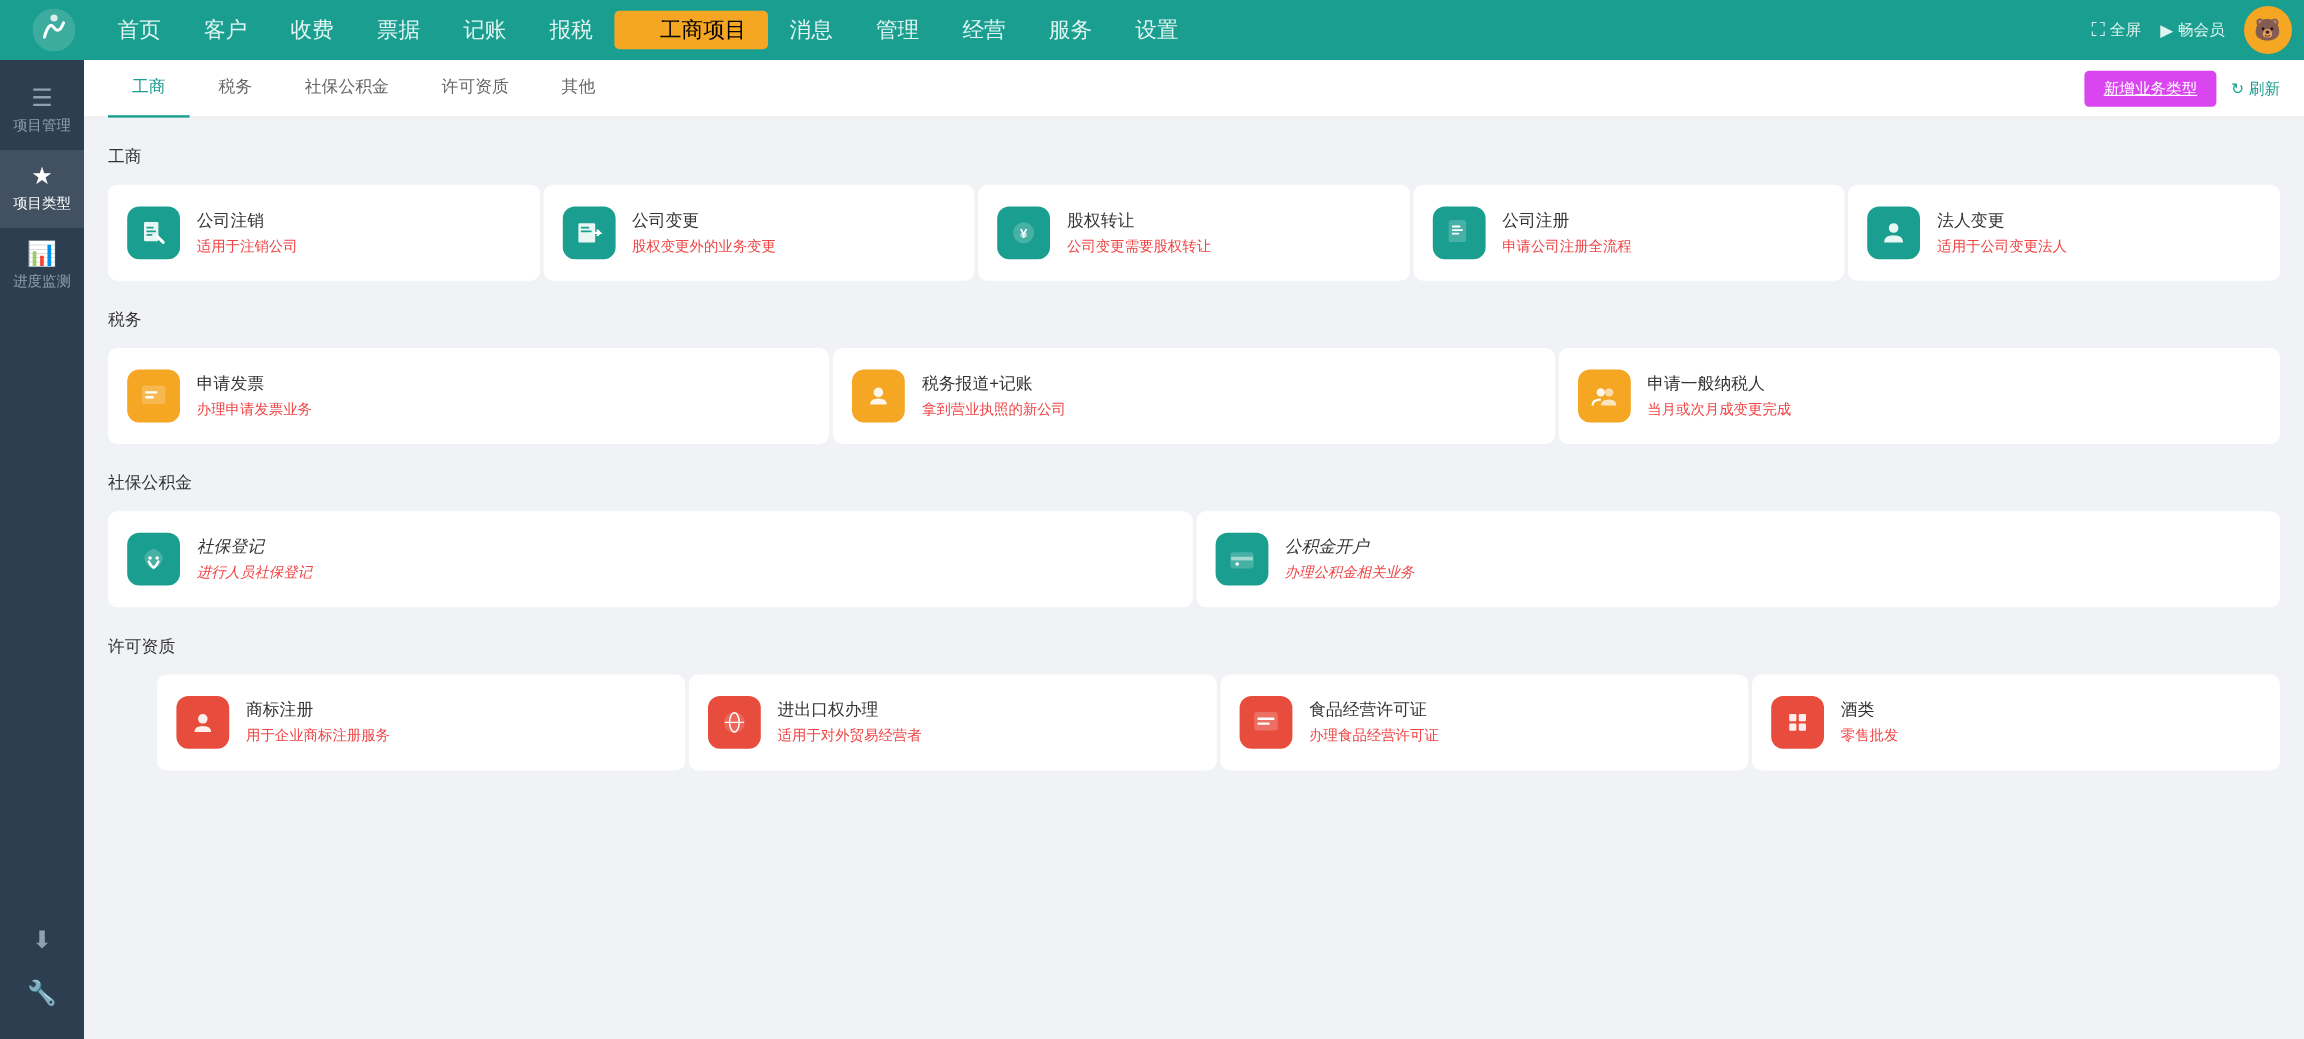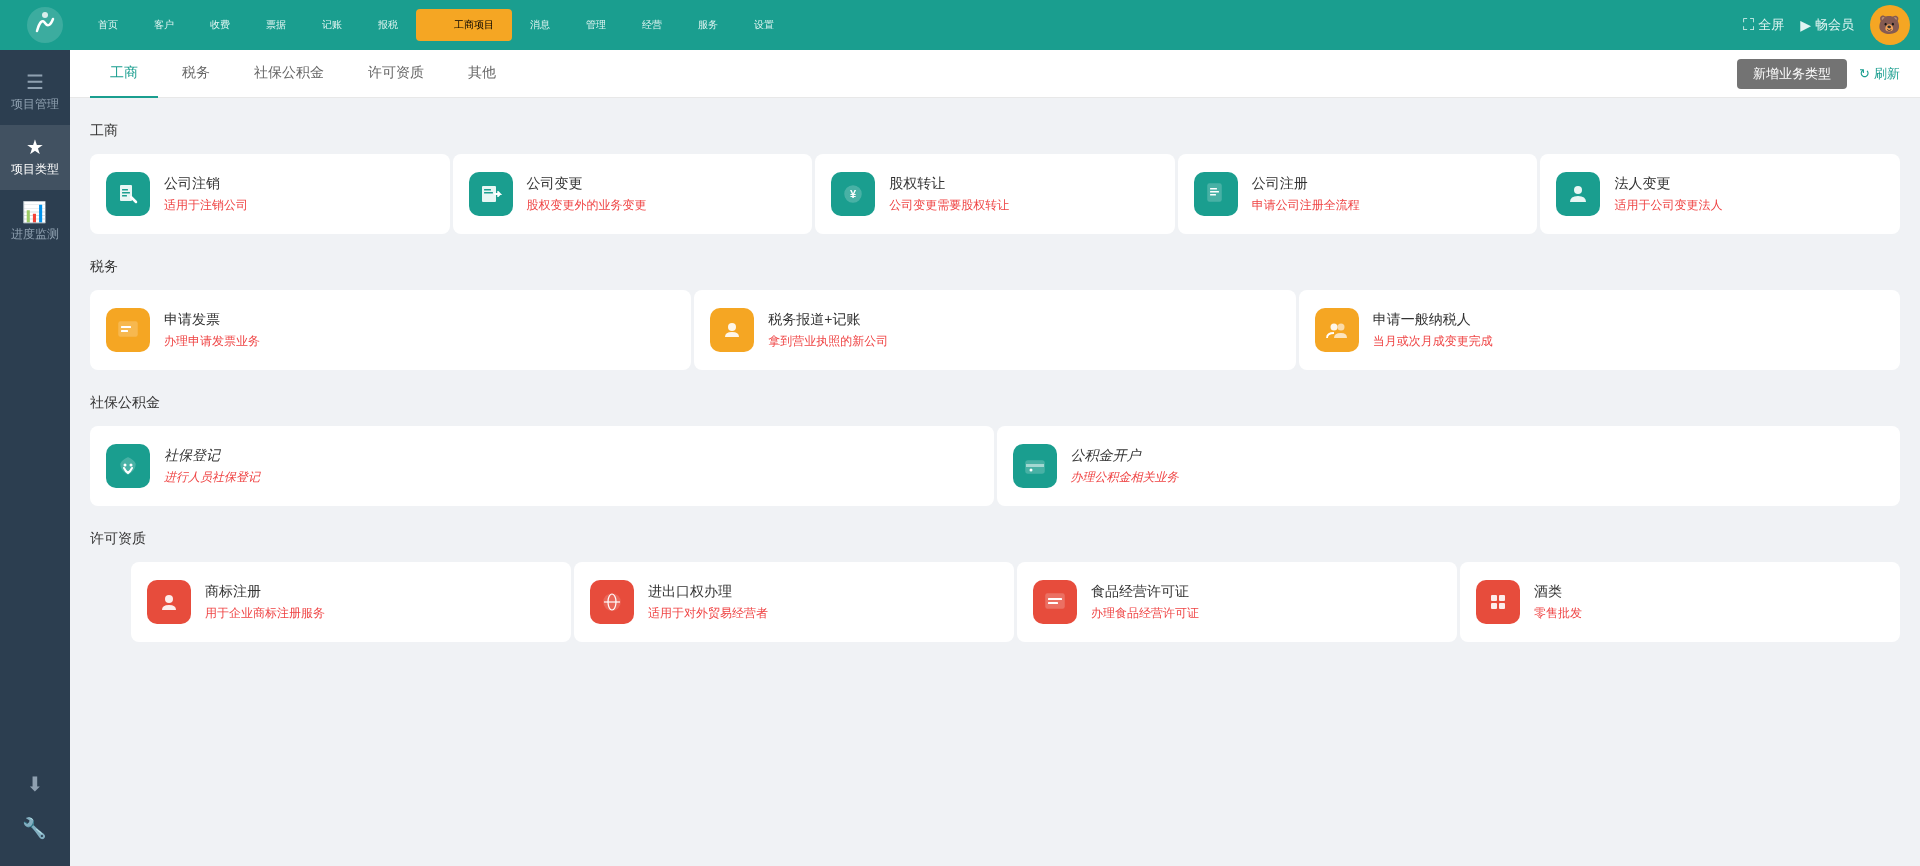--- a/index.html
+++ b/index.html
@@ -21,21 +21,21 @@
       justify-content: center;
     }
     .nav-links {
       display: flex;
       align-items: center;
       flex: 1;
       gap: 0;
     }
     .nav-item {
       color: #e0f5f2;
-      font-size: 10px;
+      font-size: 18px;
       padding: 0 18px;
       height: 50px;
       display: flex;
       align-items: center;
       cursor: pointer;
       white-space: nowrap;
     }
     .nav-item.active {
       background: #f5a623;
       color: #000000;
@@ -144,28 +144,29 @@
       border-bottom: 2px solid #1a9e8f;
       font-weight: 500;
     }
     .tab-bar-actions {
       margin-left: auto;
       display: flex;
       align-items: center;
       gap: 12px;
     }
     .btn-new-type {
-      background: #737373;
+      background: #d946ef;
       color: #fff;
       border: none;
       border-radius: 4px;
       padding: 6px 16px;
       font-size: 13px;
       cursor: pointer;
       white-space: nowrap;
+      text-decoration: underline;
     }
     .btn-refresh {
       color: #1a9e8f;
       font-size: 13px;
       cursor: pointer;
       display: flex;
       align-items: center;
       gap: 4px;
       background: none;
       border: none;

